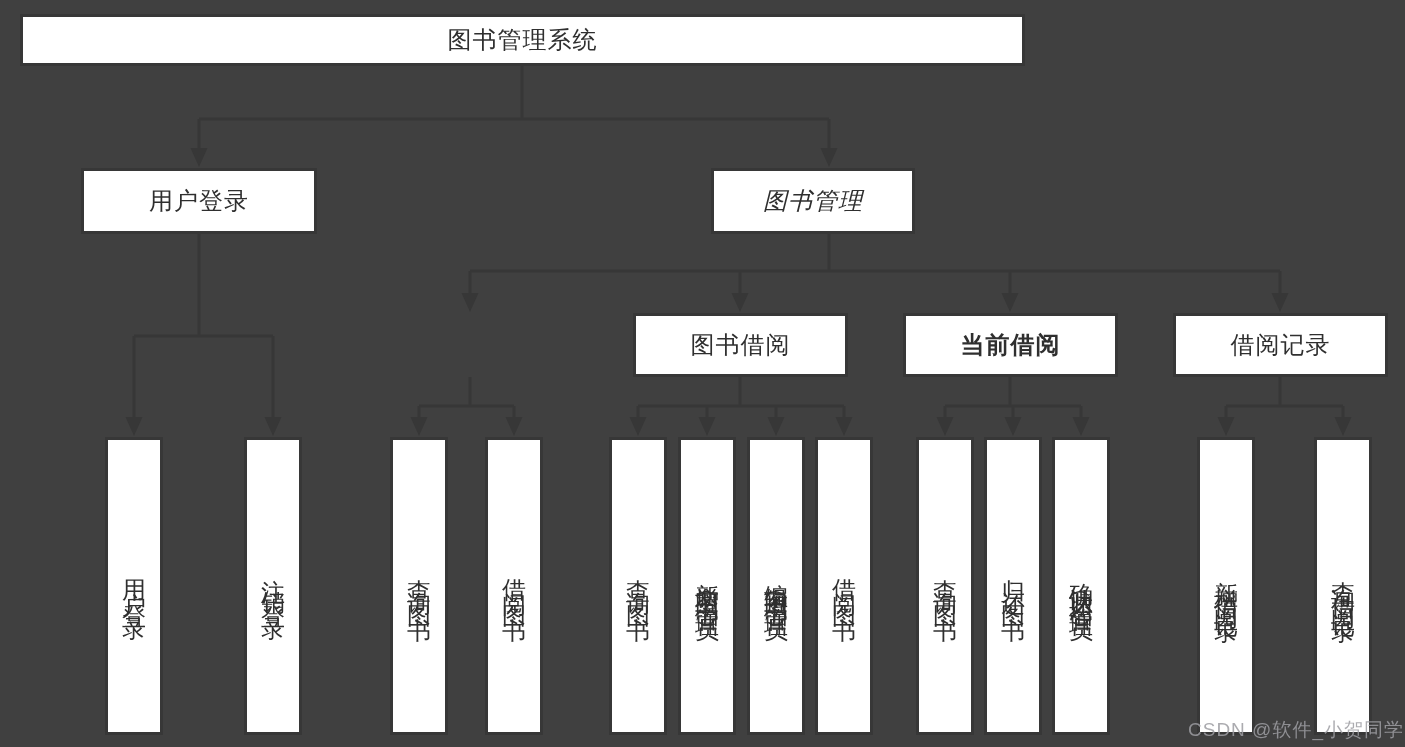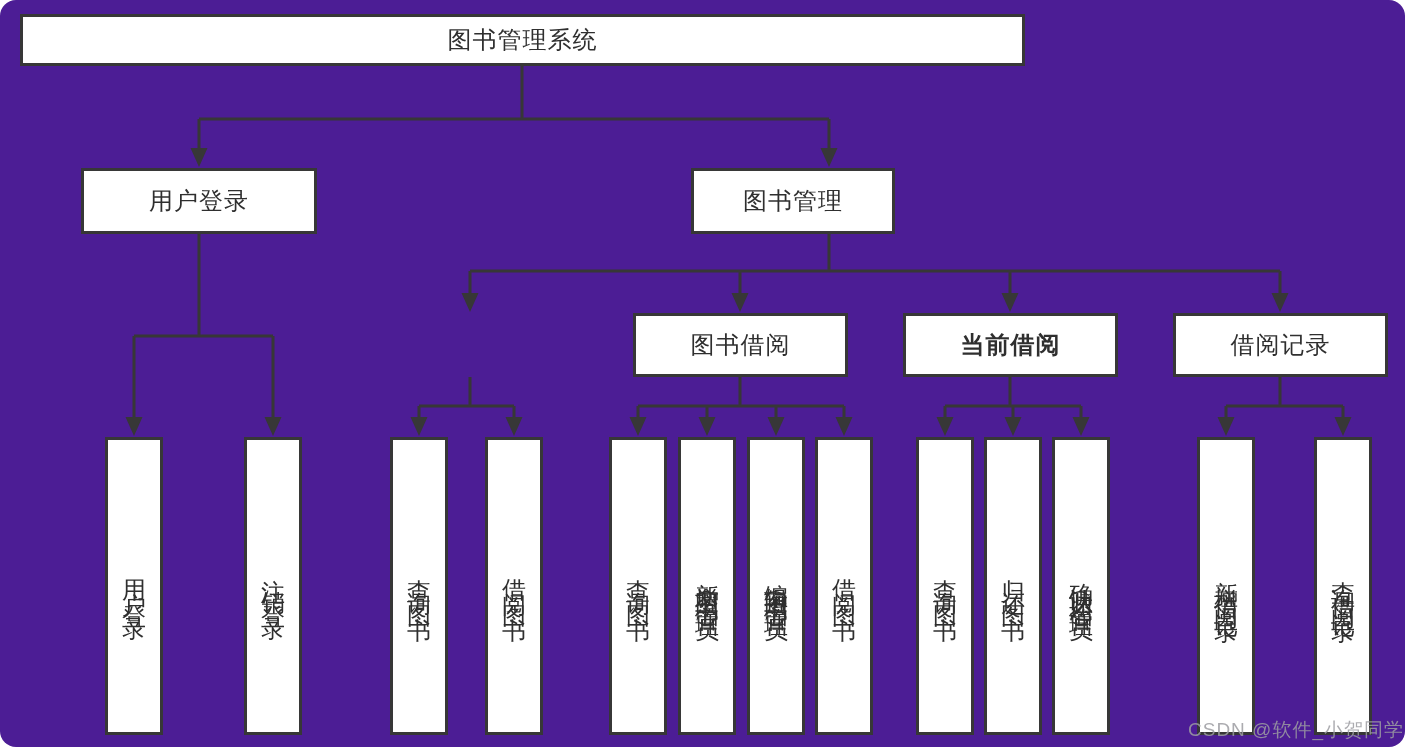--- a/index.html
+++ b/index.html
@@ -5,23 +5,22 @@
   html, body {
     margin: 0;
     padding: 0;
     background: #ffffff;
     font-family: "Liberation Sans", "DejaVu Sans", sans-serif;
   }
   #stage {
     position: relative;
     width: 1405px;
     height: 747px;
-    background: #4c1d95;
+    background: #404040;
     overflow: hidden;
-    border-radius: 16px;
   }
   #wires {
     position: absolute;
     left: 0; top: 0;
     width: 1405px;
     height: 747px;
   }
   .box {
     position: absolute;
     box-sizing: border-box;
@@ -49,21 +48,21 @@
     color: #2f2f2f;
     white-space: nowrap;
   }
   .sp4 { letter-spacing: 13px; }
   .sp6 { letter-spacing: 8px; }
   .sp9 { letter-spacing: 5px; }
 
   
   #nd-root  { left: 20px;   top: 14px;  width: 1005px; height: 52px; }
   #nd-l2a   { left: 81px;   top: 168px; width: 236px;  height: 66px; }
-  #nd-l2b   { left: 691px;  top: 168px; width: 204px;  height: 66px; }
+  #nd-l2b   { left: 711px;  top: 168px; width: 204px;  height: 66px; font-style: italic; }
   #nd-l3a   { left: 363px;  top: 313px; width: 215px;  height: 64px; }
   #nd-l3b   { left: 633px;  top: 313px; width: 215px;  height: 64px; }
   #nd-l3c   { left: 903px;  top: 313px; width: 215px;  height: 64px; font-weight: bold; }
   #nd-l3d   { left: 1173px; top: 313px; width: 215px;  height: 64px; }
   #lf-a1 { left: 105px; }
   #lf-a2 { left: 244px; }
   #lf-b1 { left: 390px; }
   #lf-b2 { left: 485px; }
   #lf-c1 { left: 609px; }
   #lf-c2 { left: 678px; }

